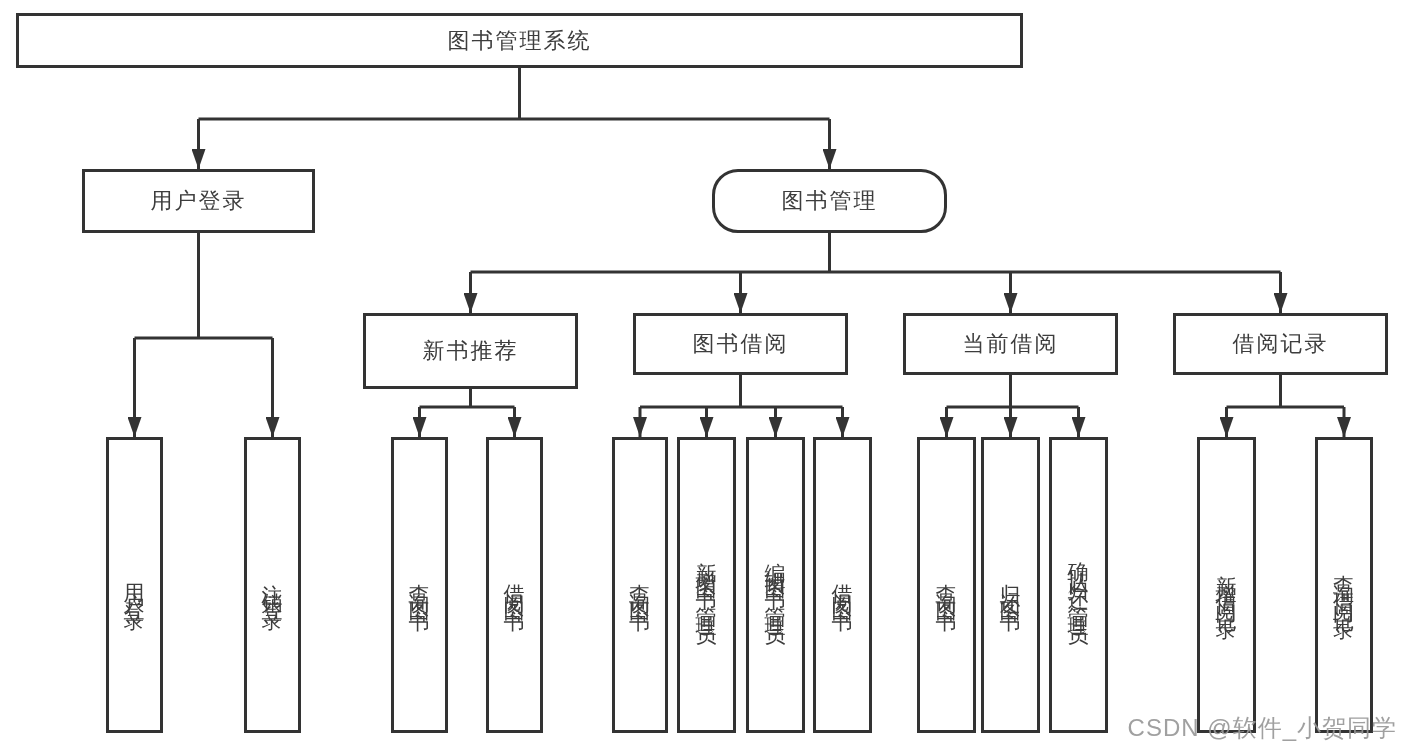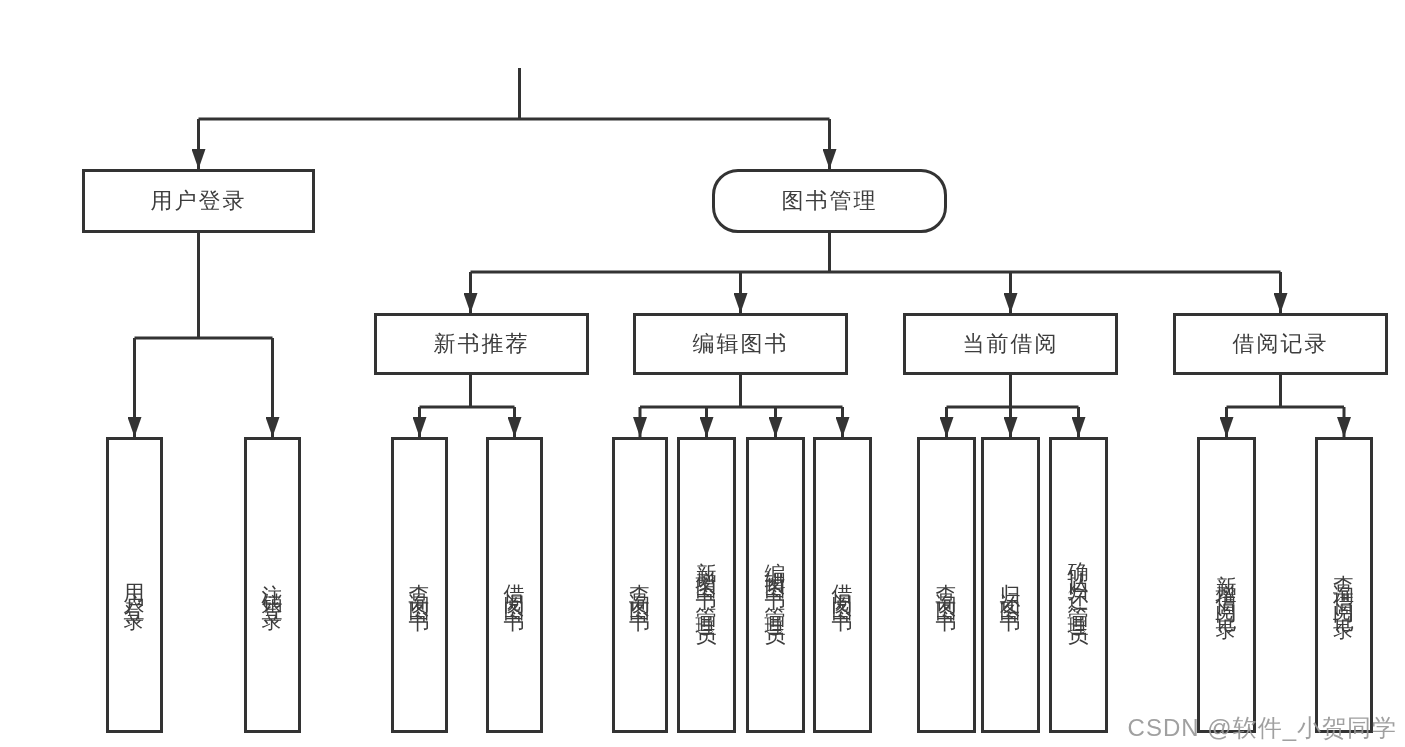--- a/index.html
+++ b/index.html
@@ -92,33 +92,36 @@
     <line x1="706.5" y1="407" x2="706.5" y2="437" stroke="#333333" stroke-width="3" marker-end="url(#ah)"></line>
     <line x1="775.5" y1="407" x2="775.5" y2="437" stroke="#333333" stroke-width="3" marker-end="url(#ah)"></line>
     <line x1="842.5" y1="407" x2="842.5" y2="437" stroke="#333333" stroke-width="3" marker-end="url(#ah)"></line>
     <line x1="946.5" y1="407" x2="946.5" y2="437" stroke="#333333" stroke-width="3" marker-end="url(#ah)"></line>
     <line x1="1010.5" y1="407" x2="1010.5" y2="437" stroke="#333333" stroke-width="3" marker-end="url(#ah)"></line>
     <line x1="1078.5" y1="407" x2="1078.5" y2="437" stroke="#333333" stroke-width="3" marker-end="url(#ah)"></line>
     <line x1="1226.5" y1="407" x2="1226.5" y2="437" stroke="#333333" stroke-width="3" marker-end="url(#ah)"></line>
     <line x1="1344" y1="407" x2="1344" y2="437" stroke="#333333" stroke-width="3" marker-end="url(#ah)"></line>
   </svg>
 
+  <div class="node h" style="left:16px; top:13px; width:1007px; height:55px;">
+    <span>图书管理系统</span>
+  </div>
 
   <div class="node h" style="left:82px; top:169px; width:233px; height:64px;">
     <span>用户登录</span>
   </div>
   <div class="node h" style="left:712px; top:169px; width:235px; height:64px;border-radius:26px;">
     <span>图书管理</span>
   </div>
 
-  <div class="node h" style="left:374px; top:313px; width:215px; height:62px;">
+  <div class="node h" style="left:363px; top:313px; width:215px; height:76px;">
     <span>新书推荐</span>
   </div>
   <div class="node h" style="left:633px; top:313px; width:215px; height:62px;">
-    <span>编辑图书</span>
+    <span>图书借阅</span>
   </div>
   <div class="node h" style="left:1173px; top:313px; width:215px; height:62px;">
     <span>借阅记录</span>
   </div>
   <div class="node h" style="left:903px; top:313px; width:215px; height:62px;">
     <span>当前借阅</span>
   </div>
 
   <div class="node v" style="left:106px; top:437px; width:57px; height:296px;">
     <span>用户登录</span>

